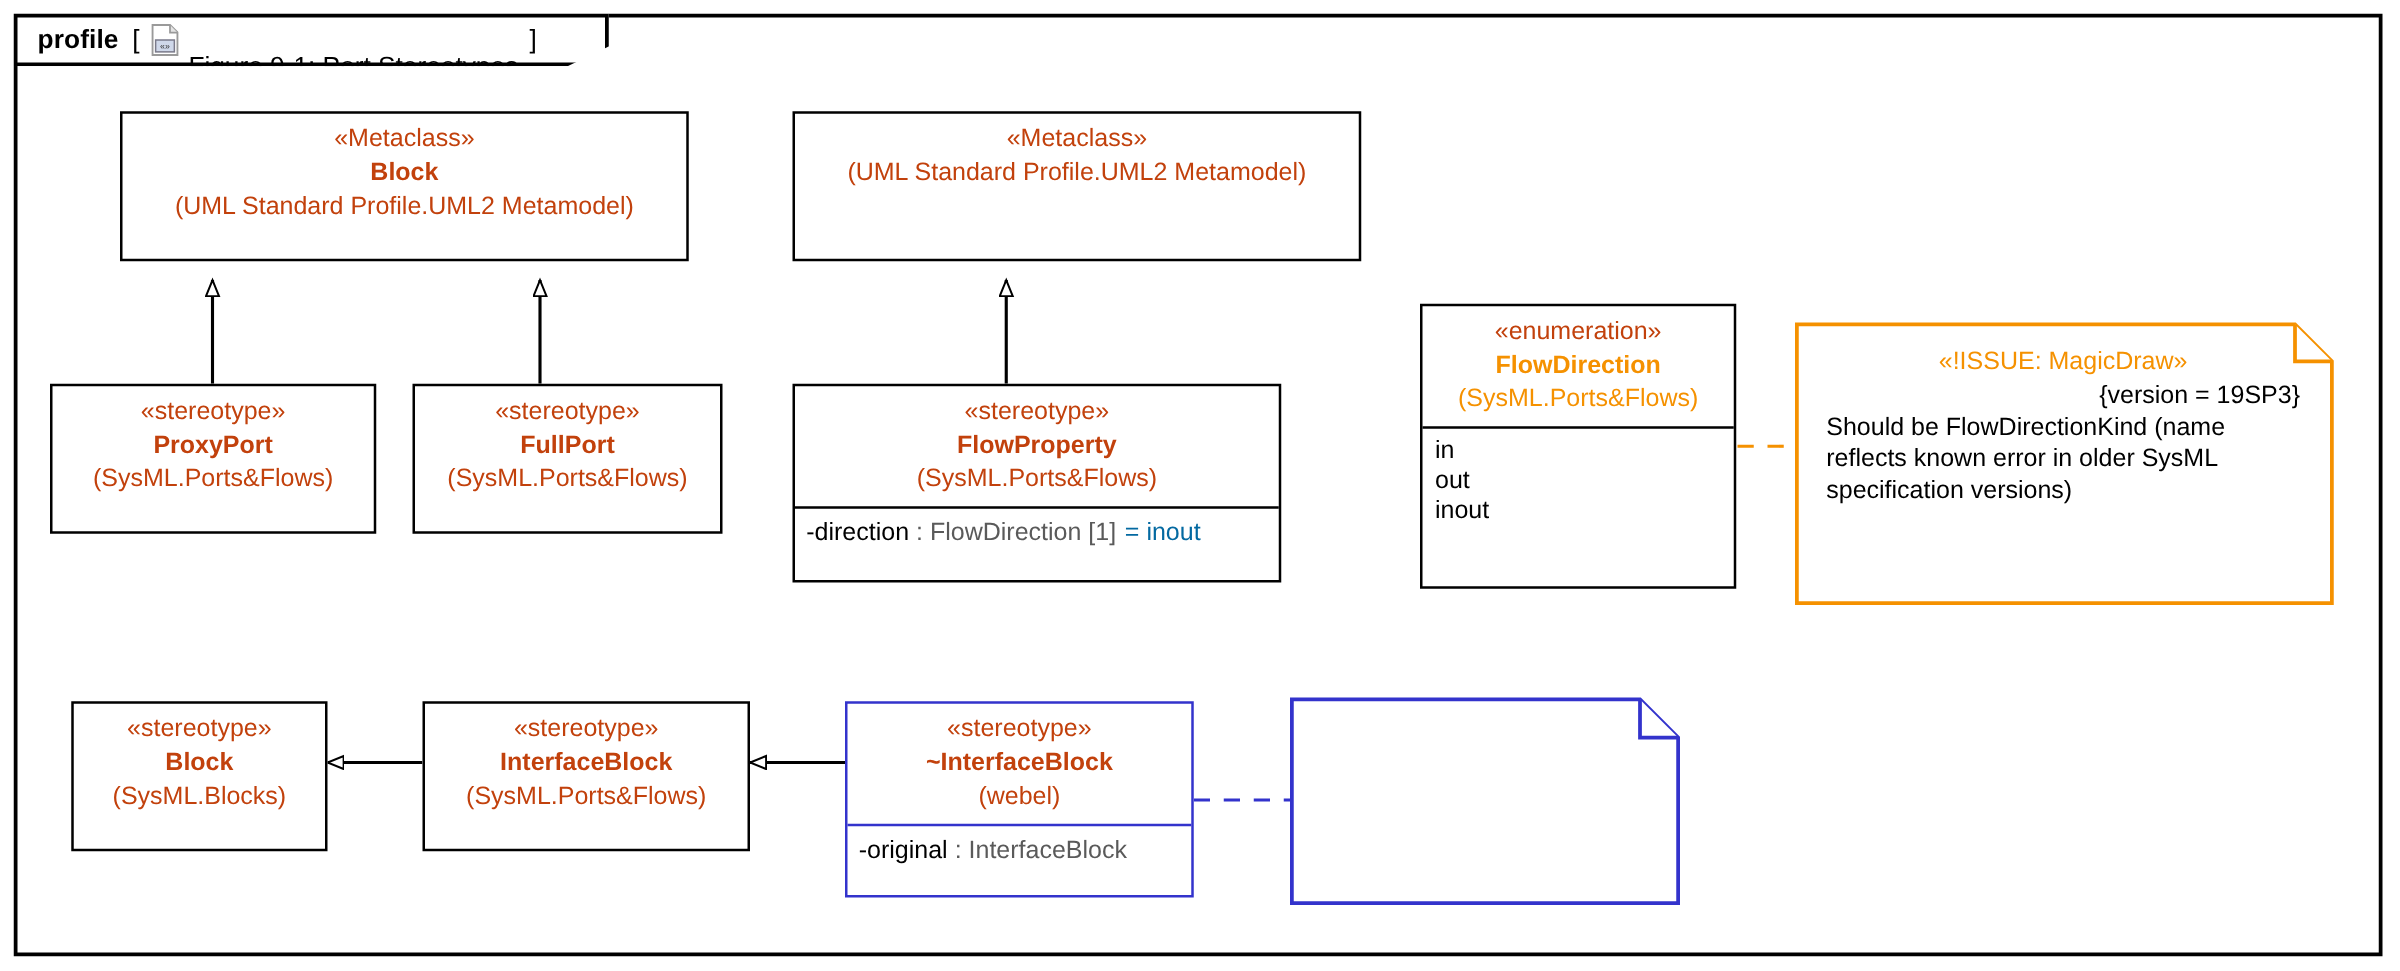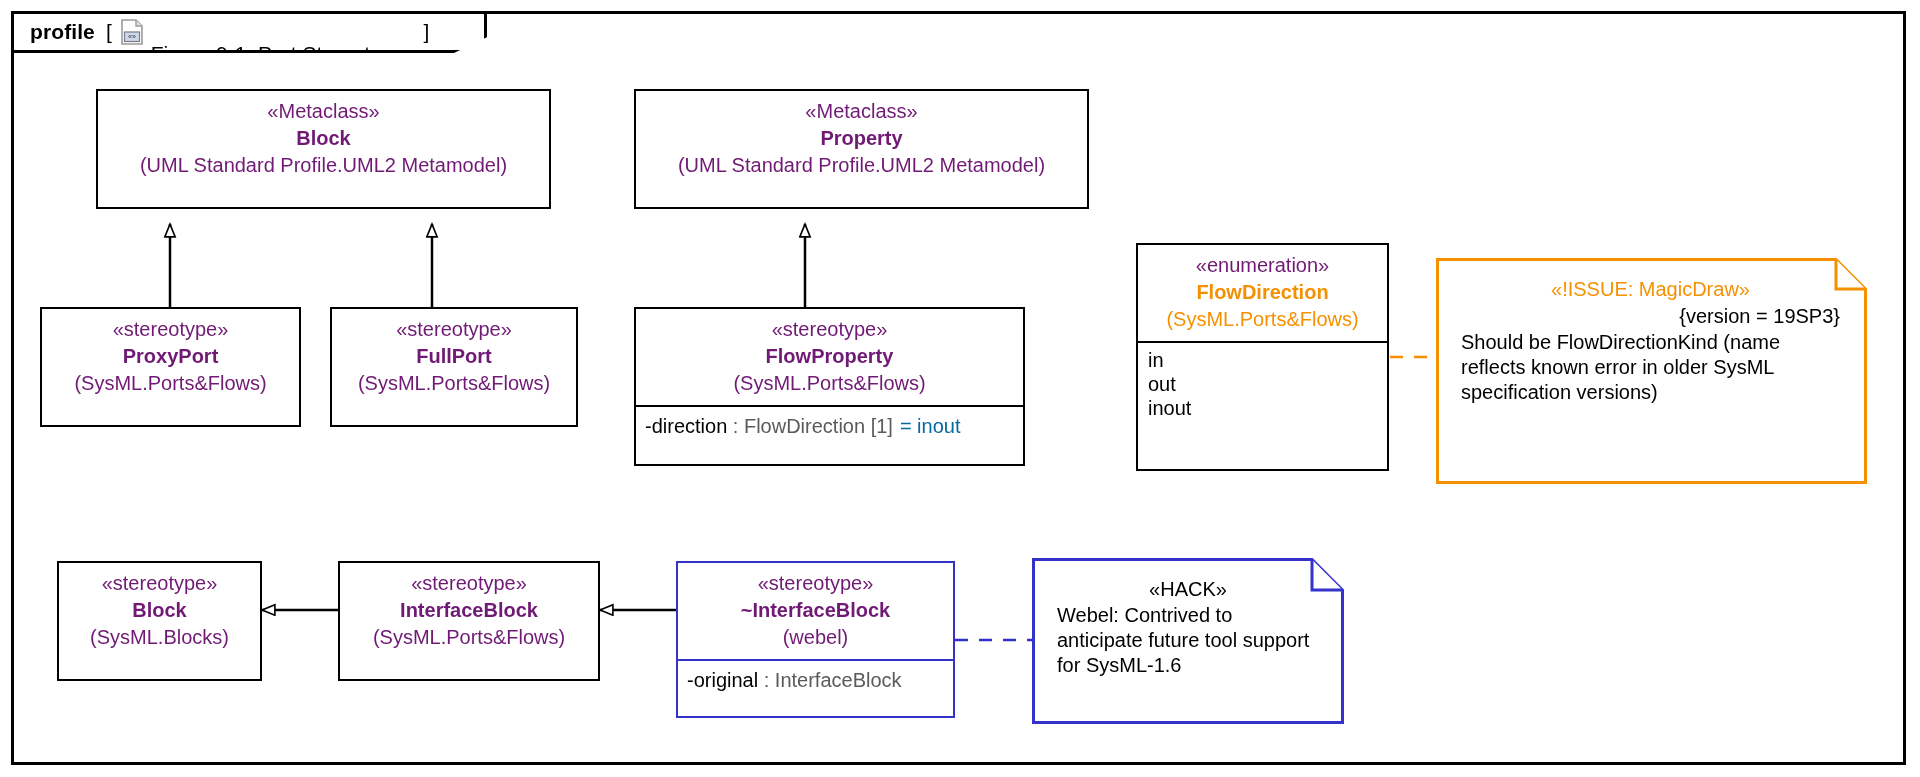--- a/index.html
+++ b/index.html
@@ -82,21 +82,21 @@
   .cmp {
     padding: 6px 8px 8px 8px;
     text-align: center;
   }
   .cmp.head { padding-top: 7px; }
 
   .line {
     display: block;
     font-size: 20px;
     line-height: 27px;
-    color: #701a75;
+    color: #c2410c;
     white-space: nowrap;
   }
   .line.guillemet { font-size: 20px; }
   .line.name { font-weight: bold; font-size: 20px; }
   .line.qname { font-size: 20px; }
 
   .name-orange { color: #f59100; }
   .qname-orange { color: #f59100; }
 
   .sep {
@@ -203,21 +203,20 @@
     <div class="cmp head">
       <span class="line guillemet">«Metaclass»</span>
       <span class="line name">Block</span>
       <span class="line qname">(UML Standard Profile.UML2 Metamodel)</span>
     </div>
   </div>
 
   <div class="box" style="left:634px; top:89px; width:455px; height:120px;">
     <div class="cmp head">
       <span class="line guillemet">«Metaclass»</span>
-      <span class="line name">Property</span>
       <span class="line qname">(UML Standard Profile.UML2 Metamodel)</span>
     </div>
   </div>
 
   <div class="box" style="left:40px; top:307px; width:261px; height:120px;">
     <div class="cmp head">
       <span class="line guillemet">«stereotype»</span>
       <span class="line name">ProxyPort</span>
       <span class="line qname">(SysML.Ports&amp;Flows)</span>
     </div>
@@ -297,21 +296,15 @@
     <div class="attrs">
       <div class="attr"><span class="t-black">-original</span><span class="t-gray"> : </span><span class="t-gray">InterfaceBlock</span></div>
     </div>
   </div>
 
   <div class="note note-blue" style="left:1032px; top:558px; width:312px; height:166px;">
     <svg class="note-svg" width="312" height="166" viewBox="0 0 312 166">
       <path d="M1.5,1.5 H280 L310.5,32 V164.5 H1.5 Z" fill="#ffffff" stroke="#3333cc" stroke-width="3"></path>
       <path d="M280,1.5 L280,32 L310.5,32" fill="#ffffff" stroke="#3333cc" stroke-width="3"></path>
     </svg>
-    <div style="position:relative; padding:10px 14px 0 14px;">
-      <span class="ntitle">«HACK»</span>
-      <span class="nbody">Webel: Contrived to
-anticipate future tool
-support for SysML-1.6</span>
-    </div>
   </div>
 
 </div>
 
 </body></html>

